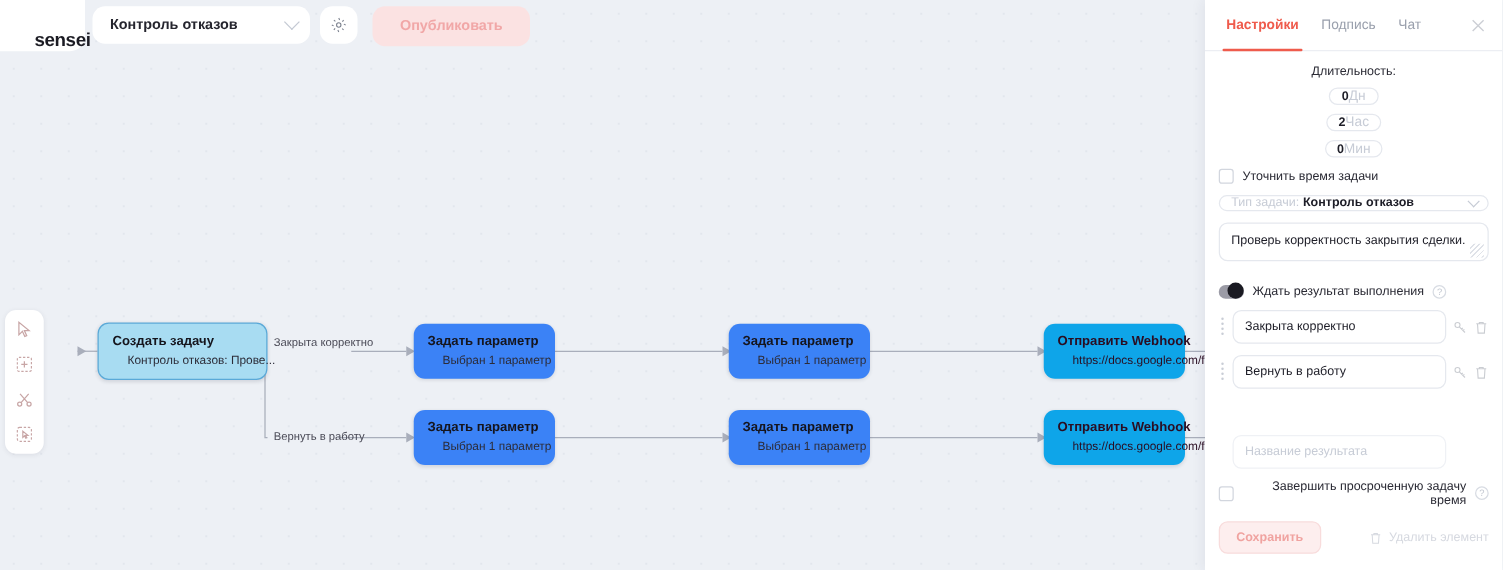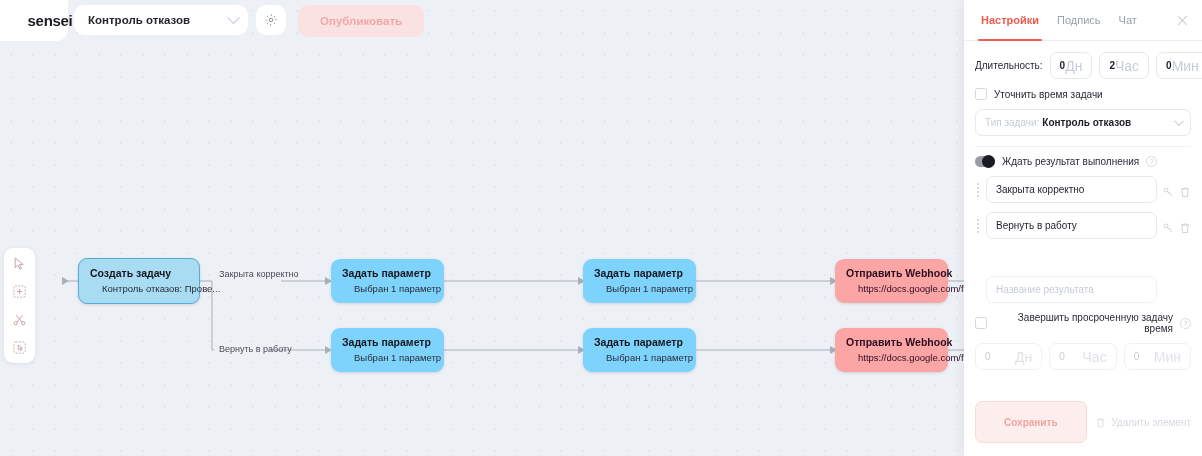--- a/index.html
+++ b/index.html
@@ -27,21 +27,21 @@
   
   .topbar {
     position: absolute; left: 0; top: 0;
     height: 41px; width: 966px;
     display: flex; align-items: stretch;
     z-index: 30;
   }
   .logo-card {
     background: #fff; width: 68px; height: 41px;
     border-bottom-right-radius: 12px;
-    display: flex; align-items: center; justify-content: center; padding-left: 32px;
+    display: flex; align-items: flex-end; justify-content: center; padding-left: 32px;
   }
   .logo-text {
     font-weight: 700; font-size: 15px; letter-spacing: -.3px; color: #1b1b23;
   }
   .tb-select {
     background: #fff; border-radius: 10px;
     height: 30px; margin: 5px 0 0 6px;
     display: flex; align-items: center;
     padding: 0 10px 0 14px;
     min-width: 170px; position: relative;
@@ -81,22 +81,22 @@
   .node {
     position: absolute;
     border-radius: 9px;
     padding: 8px 11px;
     box-shadow: 0 1px 3px rgba(40,48,70,.14);
     z-index: 10;
   }
   .node .t { font-size: 10.5px; font-weight: 700; color: #15151d; line-height: 1.3; white-space: nowrap; }
   .node .s { font-size: 9.5px; color: #2c2c38; line-height: 1.45; margin-top: 1px; white-space: nowrap; padding-left: 12px; }
   .n-blue   { background: #a8dcf2; border: 1.4px solid #5aa9d8; }
-  .n-purple { background: #7dd3fc; }
-  .n-pink   { background: #fca5a5; }
+  .n-purple { background: #3b82f6; }
+  .n-pink   { background: #0ea5e9; }
   .n-pink .t, .n-pink .s { color: #2b0d22; }
 
   .edge-label {
     position: absolute; font-size: 9px; color: #4b4b57;
     background: transparent; z-index: 12; white-space: nowrap;
   }
   svg.wires { position: absolute; inset: 0; z-index: 5; }
 
   
   .panel {
@@ -139,29 +139,29 @@
   .field .ph { color: #c7ccd6; }
   .field .val { color: #1d1d27; font-weight: 700; margin-left: 3px; }
   .field .lite { color: #c7ccd6; }
   .fchev {
     position: absolute; right: 9px; width: 7px; height: 7px;
     border-right: 1.3px solid #c6cbd5; border-bottom: 1.3px solid #c6cbd5;
     transform: rotate(45deg) translateY(-2px);
   }
   .field.ghost { border-color: #eef0f4; }
 
-  .row { display: flex; align-items: center; gap: 7px; }
+  .row { display: flex; align-items: center; gap: 7px; flex-direction: column; }
   .row-lbl { font-size: 10px; color: #2a2a34; white-space: nowrap; }
   .numbox {
     flex: 1 1 0; height: 27px; border: 1px solid #e5e8ee; border-radius: 7px;
     display: flex; align-items: center; justify-content: space-between;
     padding: 0 9px; font-size: 10px;
   }
   .numbox .n { color: #1d1d27; font-weight: 600; }
-  .numbox .u { color: #c7ccd6; font-size: 14px; }
+  .numbox .u { color: #c7ccd6; font-size: 11px; }
   .numbox.dim { border-color: #eff1f5; }
   .numbox.dim .n { color: #c8ccd5; font-weight: 500; }
   .numbox.dim .u { color: #dfe2e8; }
 
   .check-row { display: flex; align-items: center; gap: 7px; text-align: right; }
   .cbox { width: 12px; height: 12px; border: 1.3px solid #d2d6de; border-radius: 2.5px; flex: 0 0 auto; }
   .check-lbl { font-size: 10px; color: #2a2a34; }
   .qmark {
     width: 11px; height: 11px; border-radius: 50%;
     border: 1px solid #d8dce3; color: #c3c8d1;
@@ -202,21 +202,21 @@
   }
   .res-input.empty { color: #c7ccd6; border-color: #eff1f5; margin-top: 28px; }
   .mini-ico { width: 12px; height: 12px; opacity: .35; flex: 0 0 auto; }
 
   .panel-foot {
     flex: 0 0 auto; padding: 10px 11px 13px 11px;
     display: flex; align-items: center;
   }
   .save-btn {
     background: #fdeeee; border: 1px solid #f8dcdc; border-radius: 7px;
-    height: 42px; padding: 0 28px;
+    height: 26px; padding: 0 13px;
     display: flex; align-items: center;
     font-size: 10px; font-weight: 600; color: #f0a3a0;
   }
   .del-btn {
     margin-left: auto; display: flex; align-items: center; gap: 5px;
     font-size: 10px; color: #d6d9e0;
   }
 </style>
 </head>
 <body>
@@ -244,21 +244,21 @@
         <polygon points="325,277 332,281 325,285"></polygon>
         <polygon points="325,346 332,350 325,354"></polygon>
         <polygon points="578,277 585,281 578,285"></polygon>
         <polygon points="578,346 585,350 578,354"></polygon>
         <polygon points="830,277 837,281 830,285"></polygon>
         <polygon points="830,346 837,350 830,354"></polygon>
         <polygon points="62,277 69,281 62,285"></polygon>
       </g>
     </svg>
 
-    <div class="node n-blue" style="left:78px; top:258px; width:122px;">
+    <div class="node n-blue" style="left:78px; top:258px; width:136px;">
       <div class="t">Создать задачу</div>
       <div class="s">Контроль отказов: Прове...</div>
     </div>
 
     <div class="node n-purple" style="left:331px; top:259px; width:113px;">
       <div class="t">Задать параметр</div>
       <div class="s">Выбран 1 параметр</div>
     </div>
 
     <div class="node n-purple" style="left:583px; top:259px; width:113px;">
@@ -375,20 +375,24 @@
         <span class="check-lbl">Уточнить время задачи</span>
       </div>
 
 
       <div class="field">
         <span class="ph">Тип задачи:</span>
         <span class="val">Контроль отказов</span>
         <span class="fchev"></span>
       </div>
 
+      <div class="ta">
+        <span>Проверь корректность закрытия сделки.</span>
+        <span class="grip"></span>
+      </div>
 
       <div class="divider"></div>
 
       <div class="toggle-row">
         <span class="toggle">
             <span class="knob"></span>
           </span>
         <span class="toggle-lbl">Ждать результат выполнения</span>
         <span class="qmark">?</span>
       </div>

